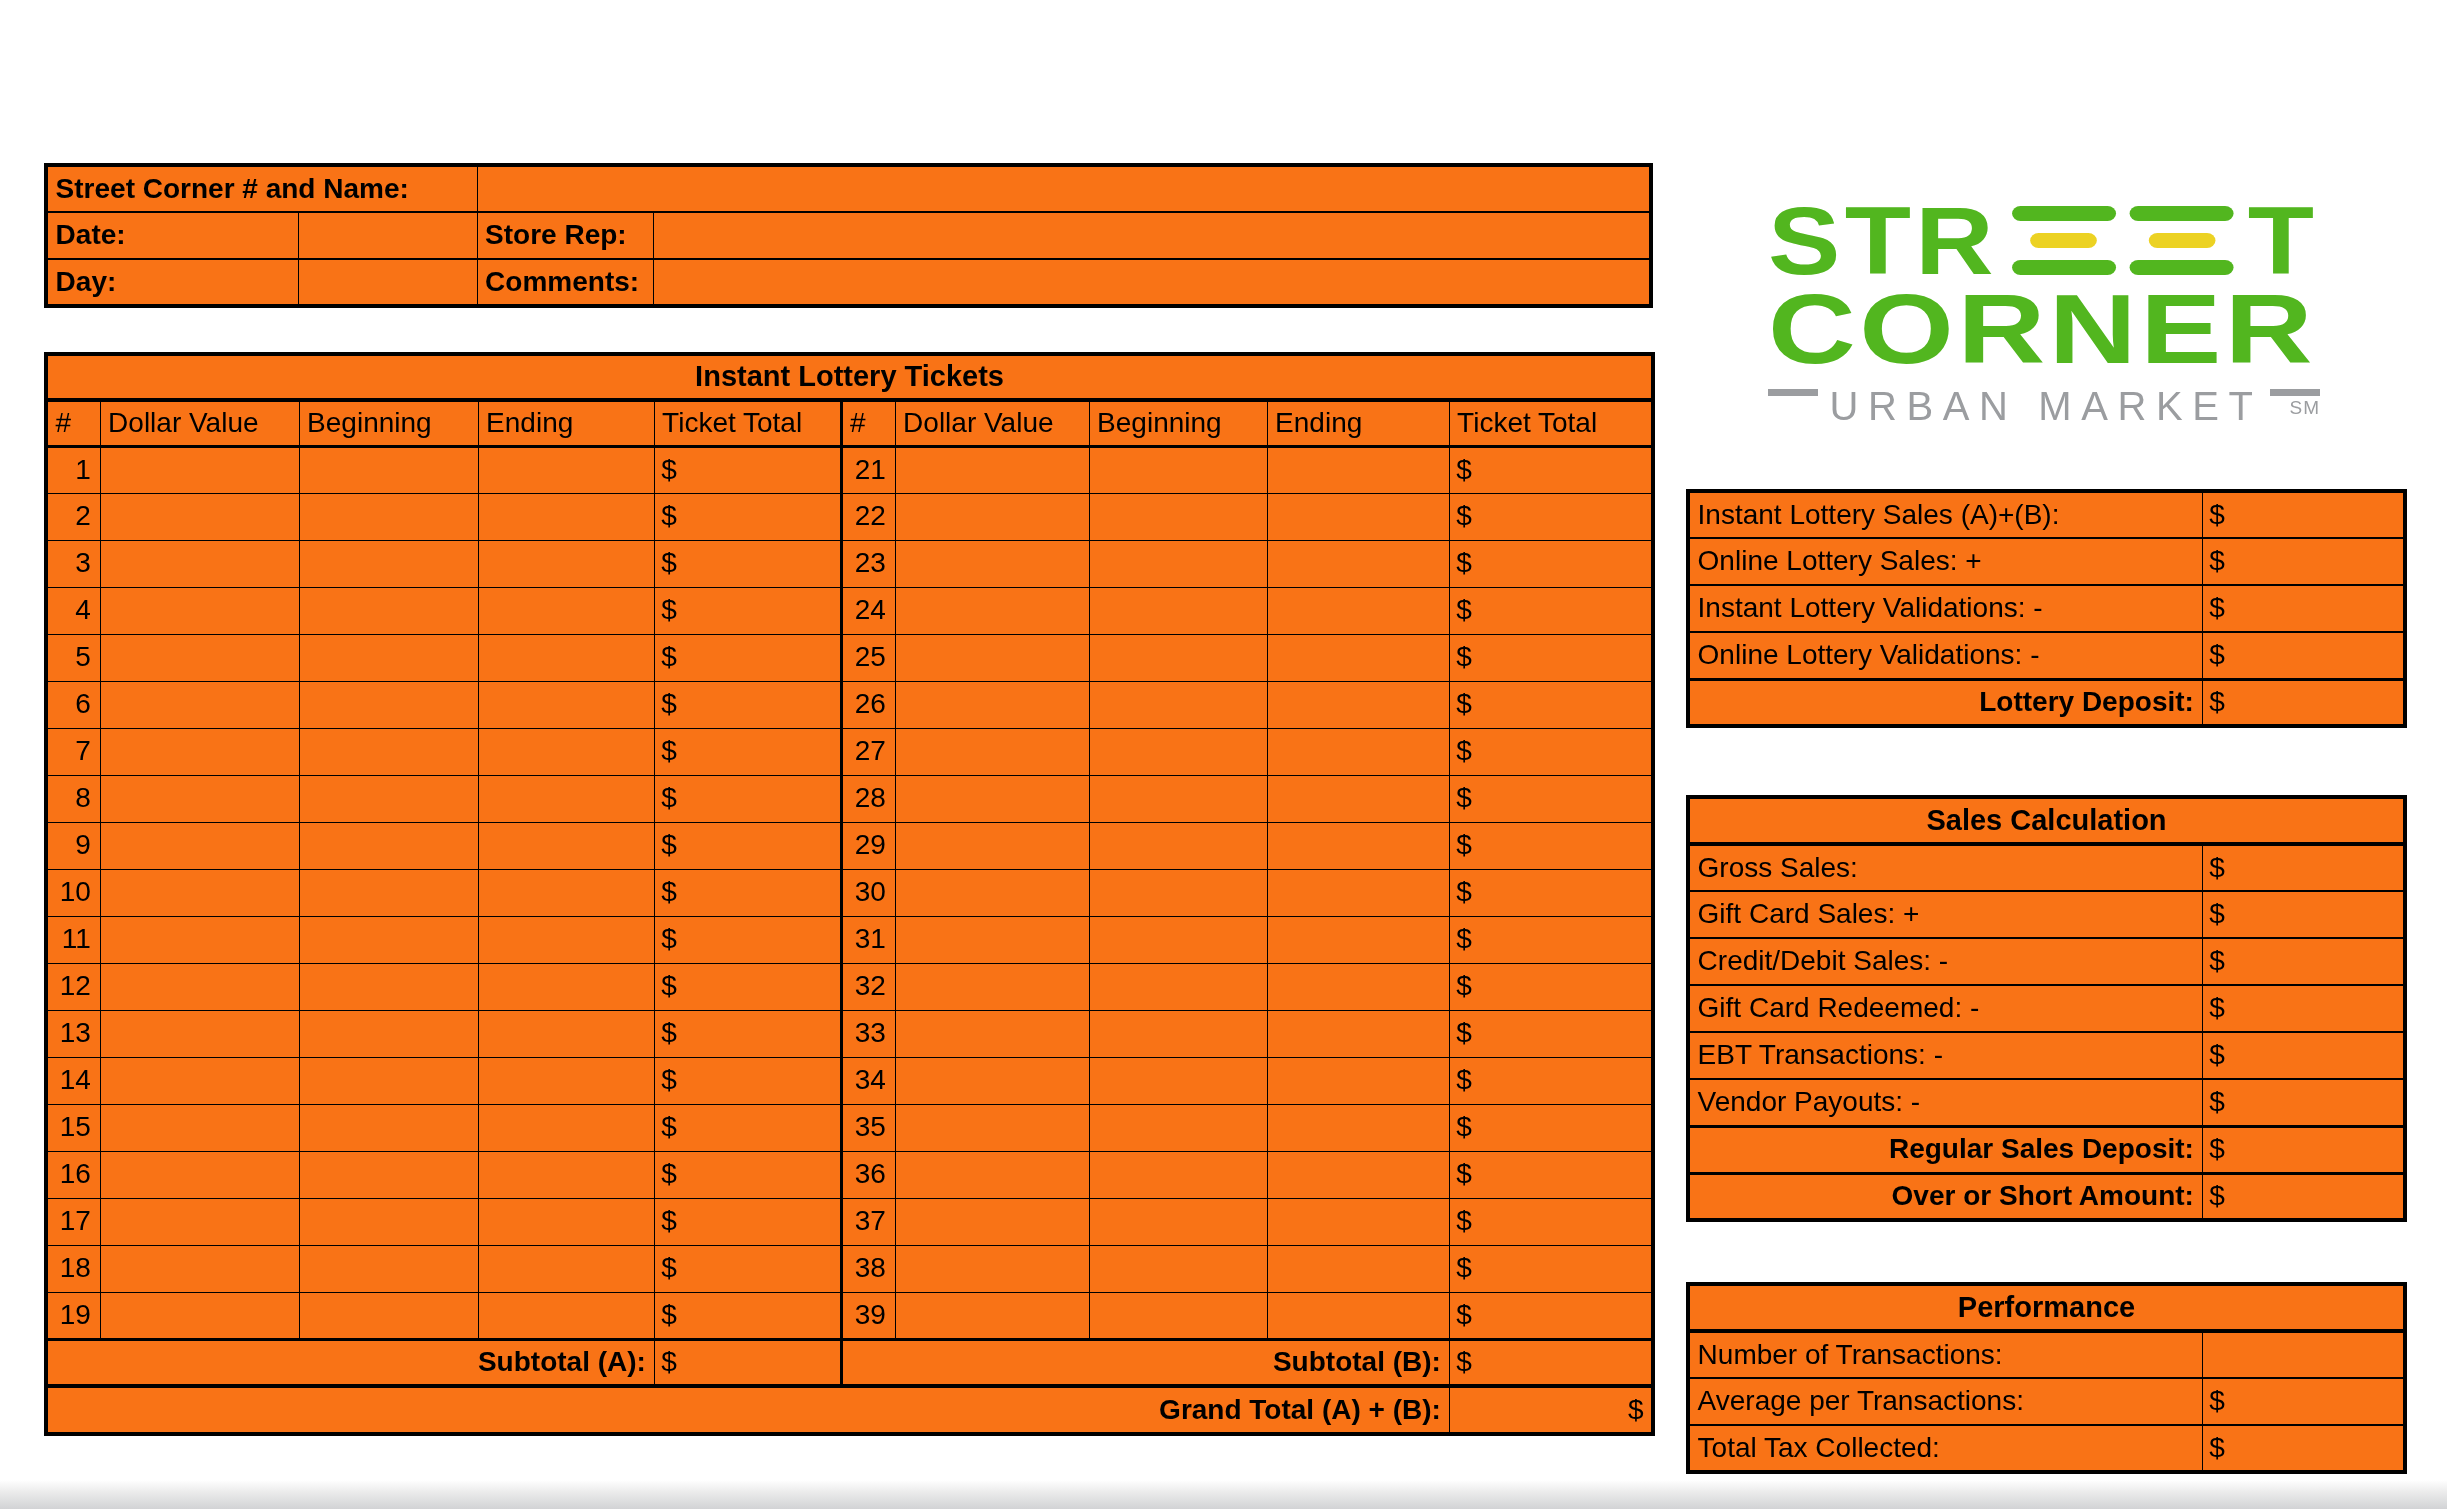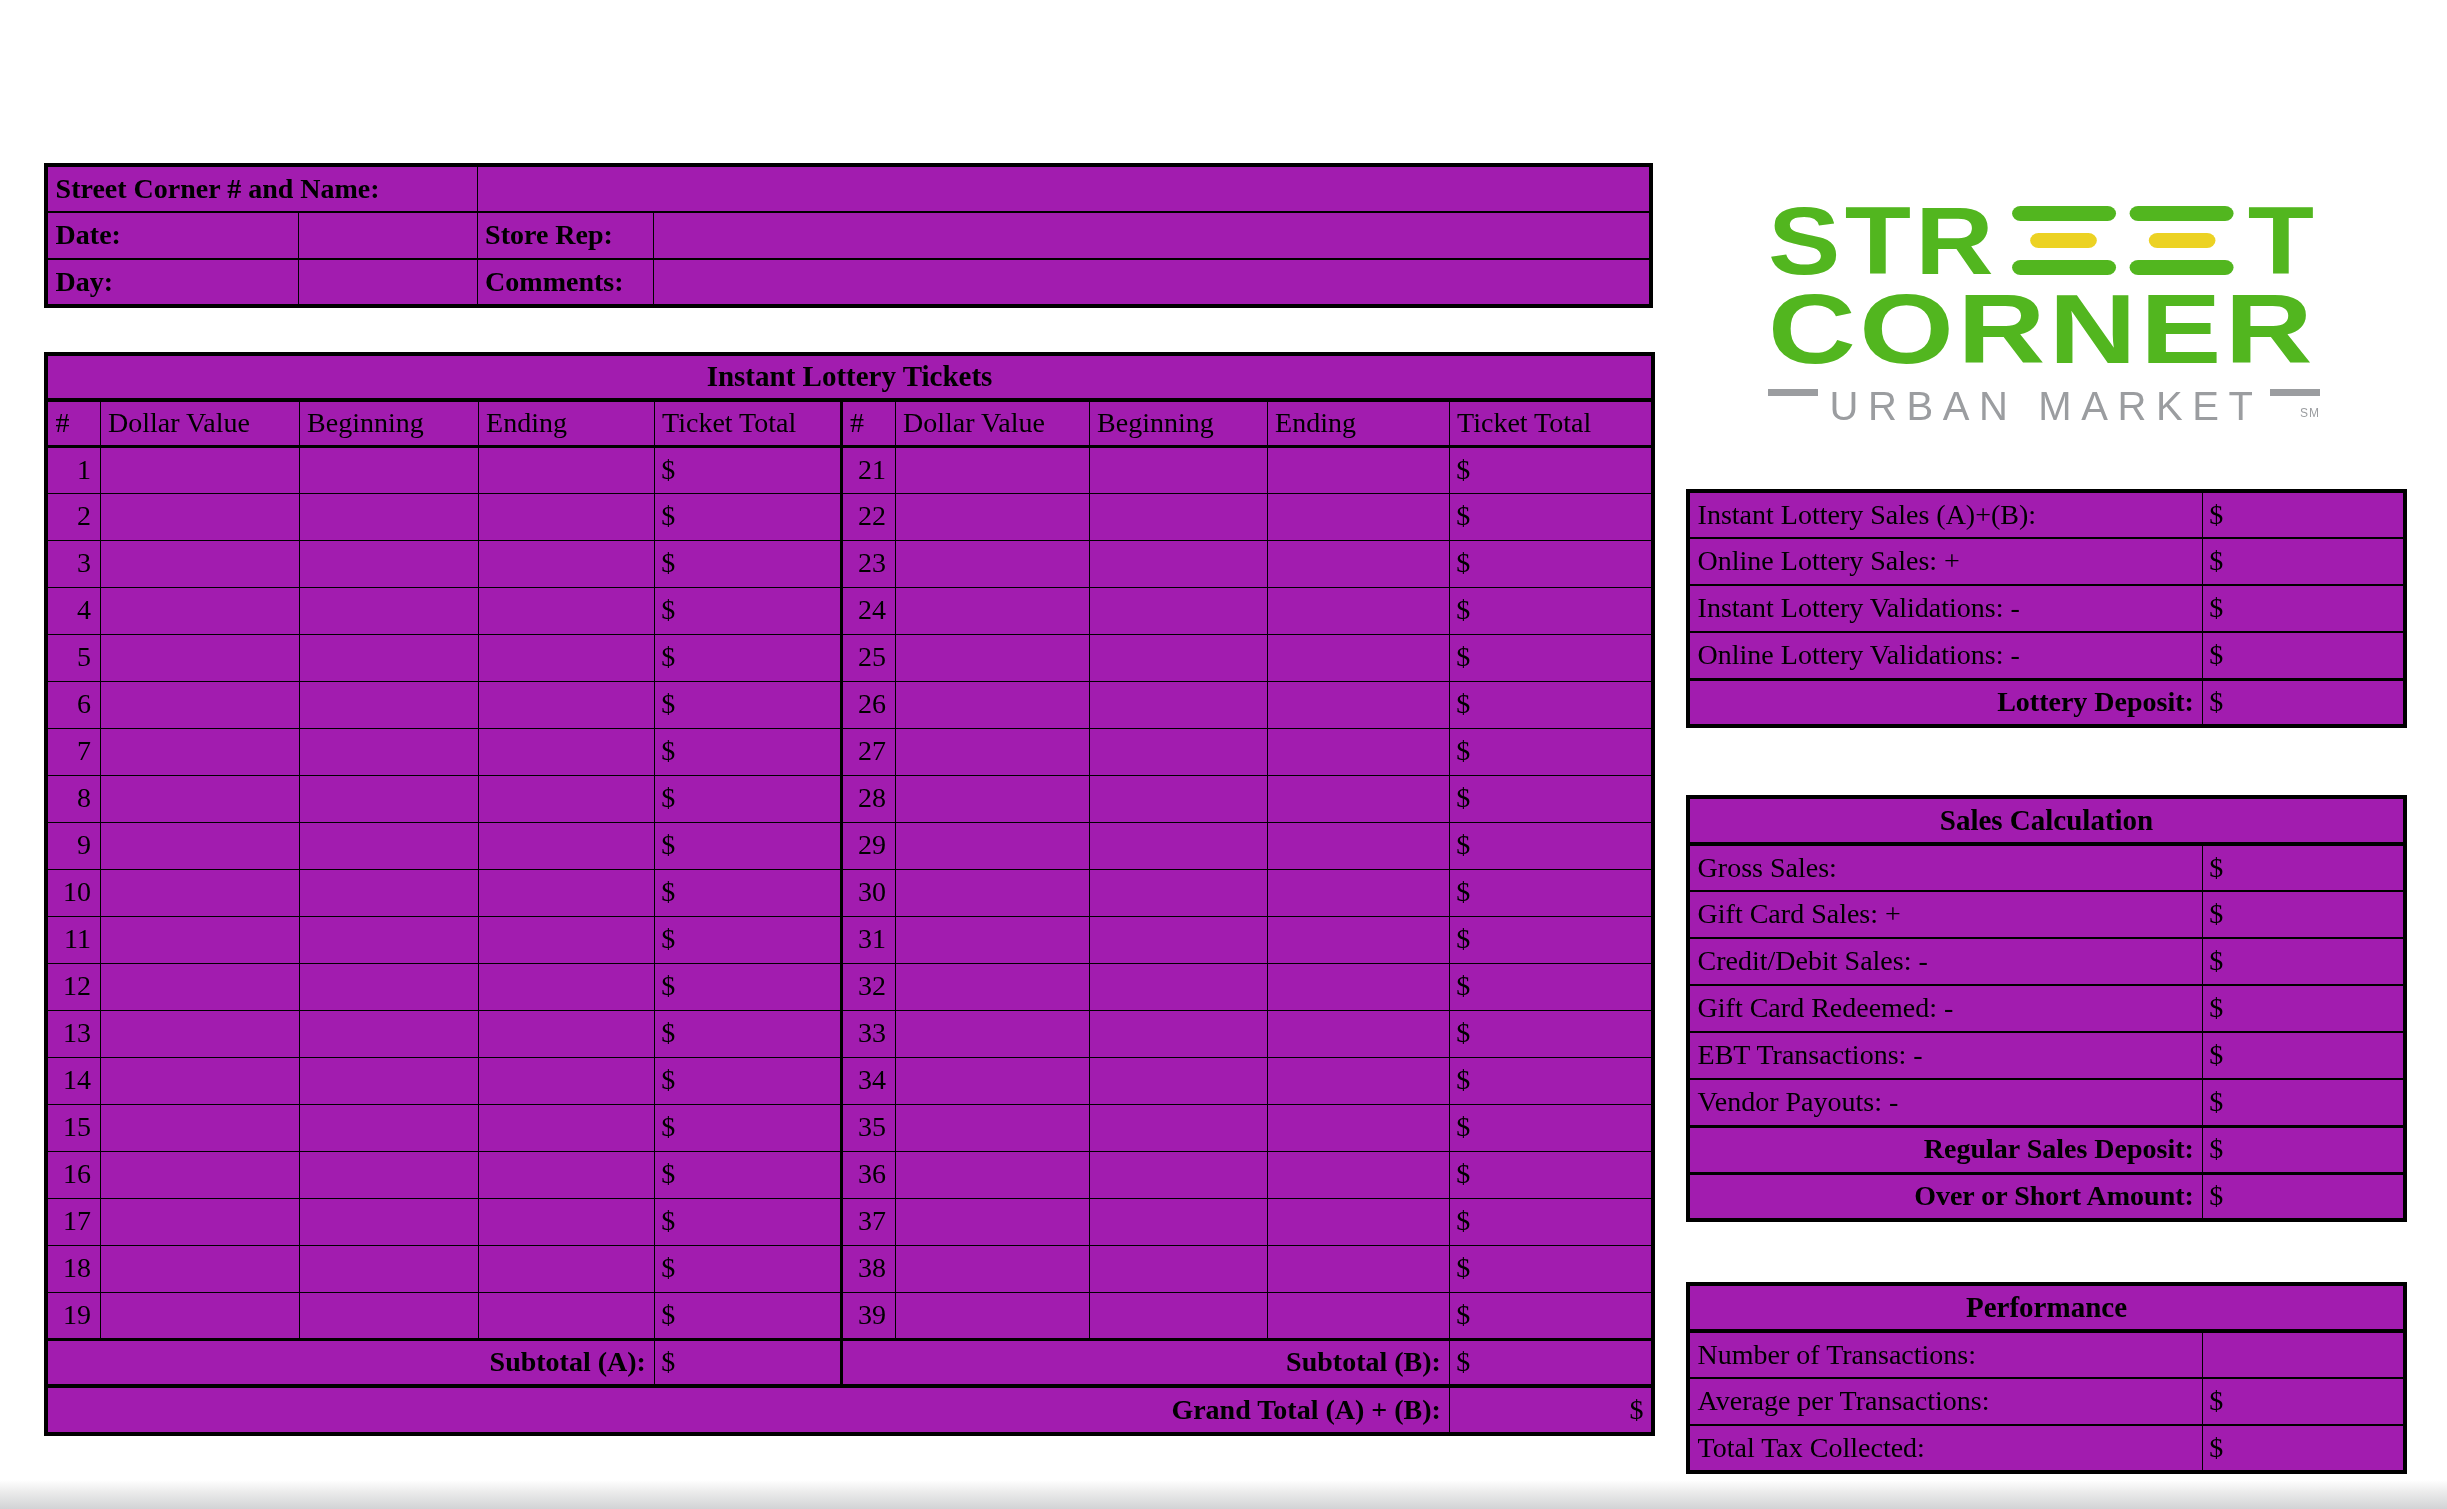--- a/index.html
+++ b/index.html
@@ -8,21 +8,21 @@
     --logo-gray:#9b9da0;
     --ink:#000000;
   }
   *{box-sizing:border-box;}
   html,body{margin:0;padding:0;}
   body{
     width:2447px;height:1509px;position:relative;overflow:hidden;
     background:#ffffff;
     font-family:"Liberation Sans",sans-serif;color:var(--ink);
   }
-  table{border-collapse:collapse;table-layout:fixed;position:absolute;background:#a21caf;font-family:Liberation Serif, serif;}
+  table{border-collapse:collapse;table-layout:fixed;position:absolute;background:#f97316;}
   td{
     padding:0 7.6px;font-size:28px;line-height:1.1;color:var(--ink);
     overflow:hidden;white-space:nowrap;vertical-align:middle;
   }
   .bold{font-weight:bold;}
   .right{text-align:right;}
   .num{text-align:right;padding-right:8.6px;}
   .cur{text-align:left;padding-left:6.7px;}
 
   
@@ -57,21 +57,21 @@
   .e-block{width:92px;height:69px;display:flex;flex-direction:column;justify-content:space-between;flex:none;}
   .e-bar{height:15.3px;border-radius:8.6px;background:var(--logo-green);}
   .e-bar.mid{background:var(--logo-yellow);width:64%;margin:0 auto;}
   .logo-line2{margin-top:14.3px;height:76px;}
   .logo-line2 .word{display:inline-block;font-weight:bold;font-size:98px;line-height:76px;
     letter-spacing:2.9px;color:var(--logo-green);transform:scaleX(1.24);transform-origin:left center;}
   .logo-line3{margin-top:19px;display:flex;align-items:flex-start;color:var(--logo-gray);}
   .um-dash{width:50px;height:6.7px;background:var(--logo-gray);margin-top:2.9px;flex:none;}
   .um-text{font-size:40px;line-height:1;letter-spacing:9.6px;margin:0 7.6px 0 11.5px;white-space:nowrap;}
   .um-right{display:flex;flex-direction:column;align-items:flex-end;}
-  .um-sm{font-size:12px;letter-spacing:1px;margin-top:10px;}
+  .um-sm{font-size:19px;letter-spacing:1px;margin-top:1px;}
 
   
   #bottom-edge{position:absolute;left:0;bottom:0;width:2447px;height:29px;
     background:linear-gradient(180deg,#ffffff 0%,#ececec 40%,#d2d3d5 100%);}
 </style>
 </head>
 <body>
 
 <table id="info-table">
   <colgroup>

